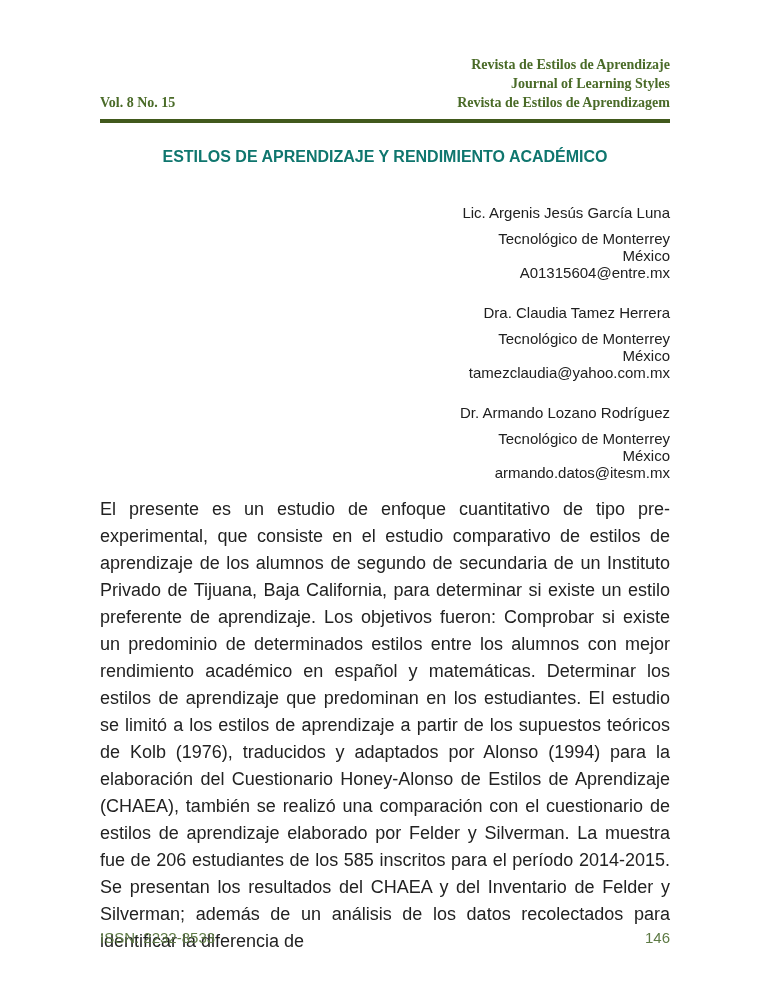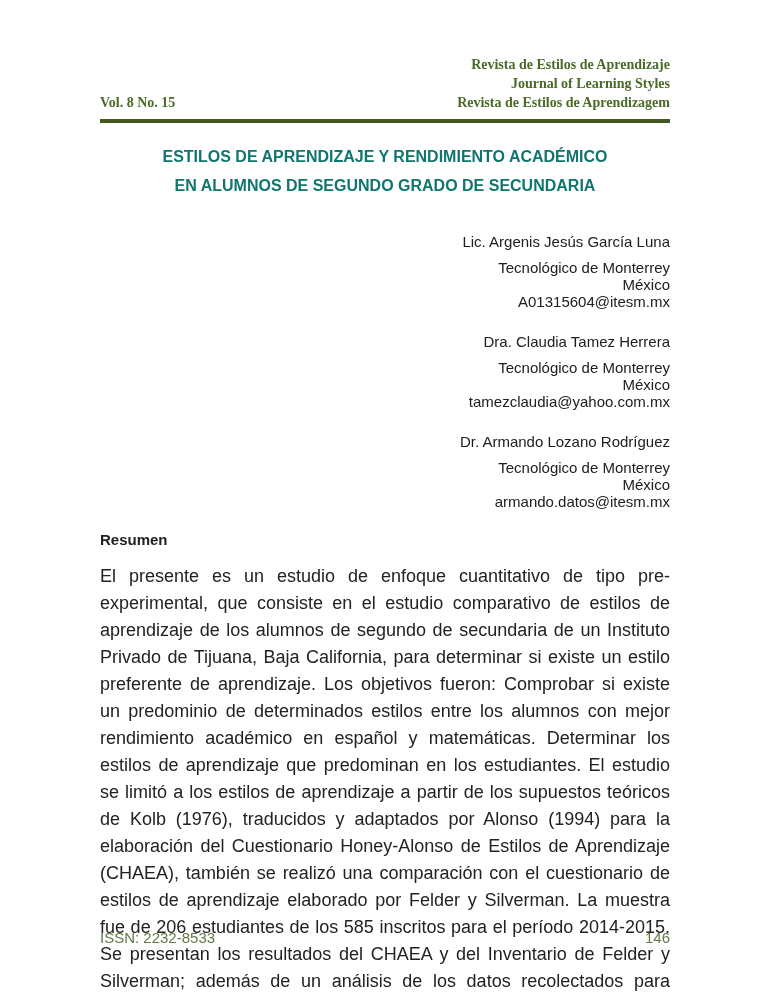--- a/index.html
+++ b/index.html
@@ -92,49 +92,47 @@
         <div>Revista de Estilos de Aprendizaje</div>
         <div>Journal of Learning Styles</div>
         <div>Revista de Estilos de Aprendizagem</div>
       </div>
     </div>
 
     <div class="rule"></div>
 
     <div class="title">
       <div>ESTILOS DE APRENDIZAJE Y RENDIMIENTO ACADÉMICO</div>
-      <div>EN ALUMNOS DE SEGUNDO GRADO DE SECUNDARIA</div>
     </div>
 
     <div class="authors">
 
       <div class="author-block">
         <div class="author-name">Lic. Argenis Jesús García Luna</div>
         <div>Tecnológico de Monterrey</div>
         <div>México</div>
-        <div>A01315604@itesm.mx</div>
+        <div>A01315604@entre.mx</div>
       </div>
 
       <div class="author-block">
         <div class="author-name">Dra. Claudia Tamez Herrera</div>
         <div>Tecnológico de Monterrey</div>
         <div>México</div>
         <div>tamezclaudia@yahoo.com.mx</div>
       </div>
 
       <div class="author-block">
         <div class="author-name">Dr. Armando Lozano Rodríguez</div>
         <div>Tecnológico de Monterrey</div>
         <div>México</div>
         <div>armando.datos@itesm.mx</div>
       </div>
 
     </div>
 
-    <div class="abstract-heading">Resumen</div>
 
     <div class="abstract-text">El presente es un estudio de enfoque cuantitativo de tipo pre-experimental, que consiste en el estudio comparativo de estilos de aprendizaje de los alumnos de segundo de secundaria de un Instituto Privado de Tijuana, Baja California, para determinar si existe un estilo preferente de aprendizaje. Los objetivos fueron: Comprobar si existe un predominio de determinados estilos entre los alumnos con mejor rendimiento académico en español y matemáticas. Determinar los estilos de aprendizaje que predominan en los estudiantes. El estudio se limitó a los estilos de aprendizaje a partir de los supuestos teóricos de Kolb (1976), traducidos y adaptados por Alonso (1994) para la elaboración del Cuestionario Honey-Alonso de Estilos de Aprendizaje (CHAEA), también se realizó una comparación con el cuestionario de estilos de aprendizaje elaborado por Felder y Silverman. La muestra fue de 206 estudiantes de los 585 inscritos para el período 2014-2015. Se presentan los resultados del CHAEA y del Inventario de Felder y Silverman; además de un análisis de los datos recolectados para identificar la diferencia de</div>
 
   </div>
 
   <div class="footer">
     <div>ISSN: 2232-8533</div>
     <div>146</div>
   </div>
 </div>

